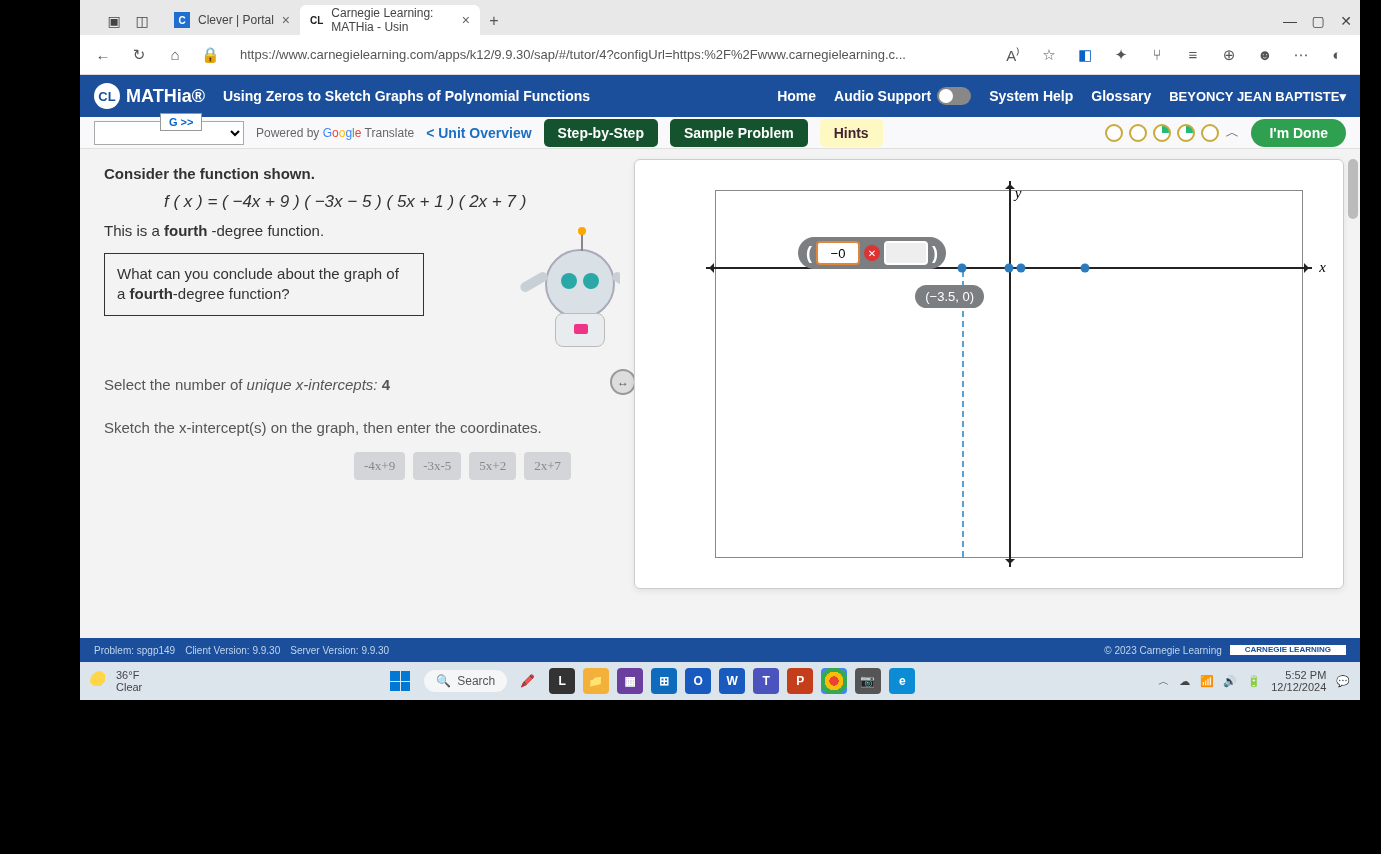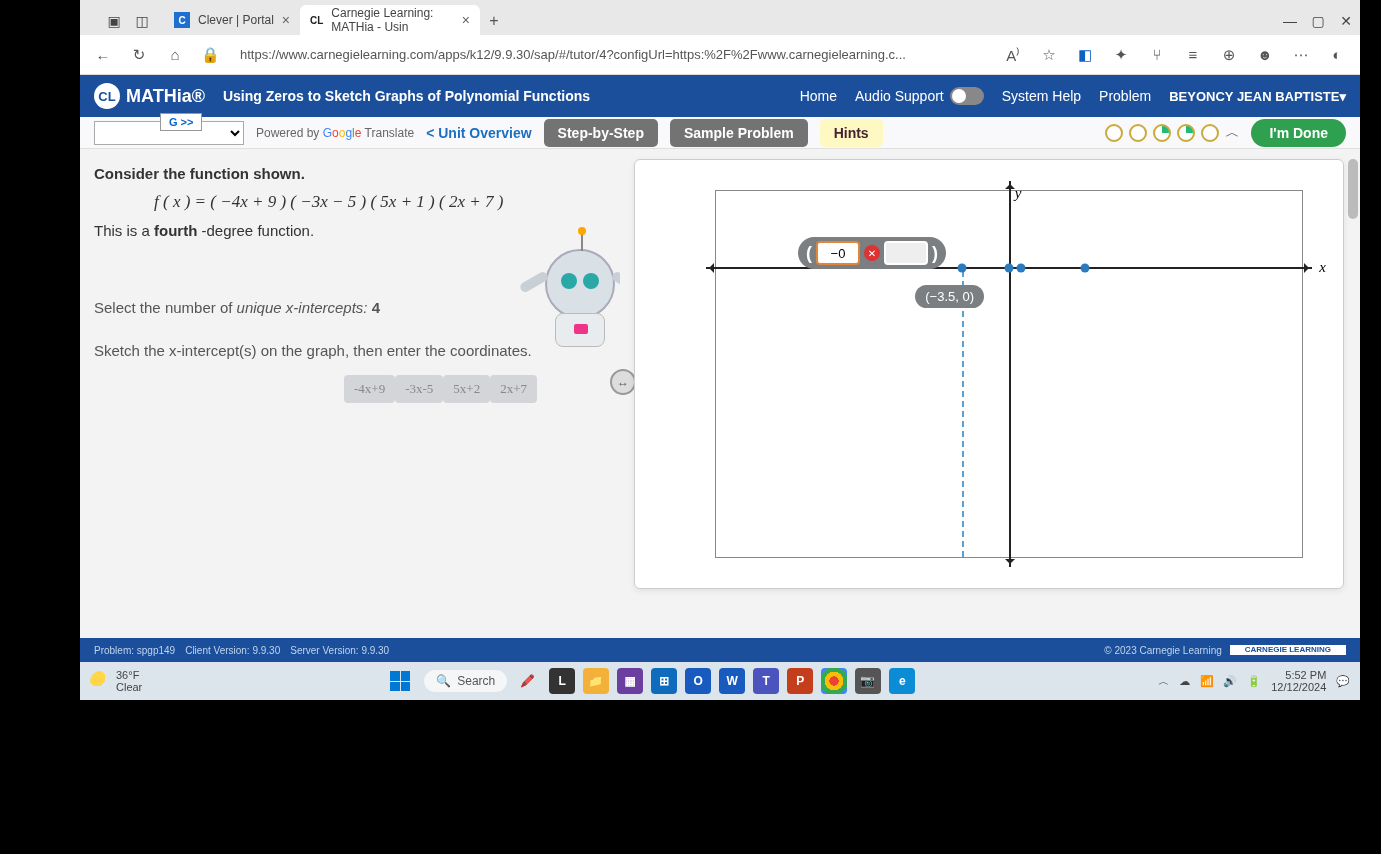--- a/index.html
+++ b/index.html
@@ -13,57 +13,57 @@
 .tab .close{color:#666;font-size:14px}
 .newtab{width:28px;height:28px;display:flex;align-items:center;justify-content:center;color:#555;font-size:16px}
 .addrbar{height:40px;background:#fff;display:flex;align-items:center;padding:0 8px;gap:6px;border-bottom:1px solid #ddd}
 .abtn{width:30px;height:30px;display:flex;align-items:center;justify-content:center;color:#555;font-size:15px}
 .url{flex:1;font-size:13px;color:#555;padding:0 8px;white-space:nowrap;overflow:hidden}
 .appheader{height:42px;background:#1b4f9c;display:flex;align-items:center;color:#fff;padding:0 14px;gap:18px}
 .logo{display:flex;align-items:center;gap:6px;font-size:18px;font-weight:600}
 .logo .badge{background:#fff;color:#1b4f9c;border-radius:50%;width:26px;height:26px;display:flex;align-items:center;justify-content:center;font-size:13px;font-weight:bold}
 .subtitle{font-size:14px;font-weight:600}
 .spacer{flex:1}
-.hnav{font-size:14px;font-weight:400;cursor:pointer}
+.hnav{font-size:14px;font-weight:700;cursor:pointer}
 .toggle{width:34px;height:18px;background:#888;border-radius:9px;position:relative}
 .toggle::after{content:"";position:absolute;width:14px;height:14px;background:#fff;border-radius:50%;top:2px;left:2px}
 .user{display:flex;align-items:center;font-size:13px;font-weight:700}
 .gtrans{position:absolute;left:80px;top:113px;background:#fff;border:1px solid #999;font-size:11px;padding:2px 8px;color:#06c;font-weight:bold;z-index:5}
 .toolbar{height:32px;background:#f9f9fb;display:flex;align-items:center;padding:0 14px;gap:12px;border-bottom:1px solid #e0e0e0}
 .langsel{width:150px;height:24px;border:1px solid #aaa;font-size:12px;background:#fff}
 .pwby{font-size:12px;color:#666}
 .pwby .g1{color:#4285F4}.pwby .g2{color:#EA4335}.pwby .g3{color:#FBBC05}.pwby .g4{color:#34A853}
 .unitov{color:#1b6fc2;font-size:14px;font-weight:600;cursor:pointer}
 .pillbtn{padding:6px 14px;border-radius:5px;font-size:14px;font-weight:600;color:#fff;border:none;cursor:pointer}
-.pillbtn.blue{background:#737373}
+.pillbtn.blue{background:#14532d}
 .pillbtn.orange{background:#fef9c3;color:#423}
 .progress{display:flex;gap:6px;align-items:center}
 .pdot{width:18px;height:18px;border-radius:50%;border:2px solid #c8a93a;background:#fff}
 .pdot.partial{background:conic-gradient(#2b7 0 90deg,#fff 90deg 360deg)}
 .chev{color:#666;font-size:14px}
 .imdone{background:#2fa04f;color:#fff;border-radius:16px;padding:6px 18px;font-size:14px;font-weight:600;border:none}
 .content{display:flex;height:calc(100% - 162px);position:relative}
-.leftpane{width:540px;padding:16px 14px;overflow:auto;color:#333;position:relative}
+.leftpane{width:540px;padding:16px 24px;overflow:auto;color:#333;position:relative}
 .leftpane h4{font-size:15px;font-weight:700;margin-bottom:10px}
-.fx{font-family:Liberation Serif, serif;font-size:17px;font-style:italic;margin:6px 0 10px 60px}
+.fx{font-family:Liberation Sans, sans-serif;font-size:17px;font-style:italic;margin:6px 0 10px 60px}
 .desc{font-size:15px;margin-bottom:14px}
 .qbox{border:1.5px solid #333;padding:10px 12px;font-size:15px;width:320px;line-height:1.35}
 .robot{position:absolute;left:440px;top:100px;width:120px;text-align:center}
 .rbody{width:70px;height:70px;background:#d9e0e6;border-radius:50%;margin:0 auto;position:relative;border:2px solid #aab}
 .reye{position:absolute;width:16px;height:16px;background:#2aa8a8;border-radius:50%;top:22px}
 .reye.l{left:14px}.reye.r{right:14px}
 .rant{position:absolute;width:2px;height:18px;background:#888;top:-18px;left:34px}
 .rant::after{content:"";position:absolute;width:8px;height:8px;background:orange;border-radius:50%;top:-6px;left:-3px}
 .rarm{position:absolute;width:30px;height:10px;background:#c8d0d6;top:26px;border-radius:5px}
 .rarm.l{left:-28px;transform:rotate(-30deg)}.rarm.r{right:-28px;transform:rotate(30deg)}
 .rchest{width:50px;height:34px;background:#e8ecef;border-radius:8px;margin:-6px auto 0;position:relative;border:1px solid #bbb}
 .rchest::after{content:"";position:absolute;width:14px;height:10px;background:#e38;left:18px;top:10px;border-radius:2px}
 .instr{font-size:15px;color:#555;margin-top:60px}
 .instr em{font-style:italic}
-.factors{display:flex;gap:0;margin-top:16px;margin-left:250px}
+.factors{display:flex;gap:8px;margin-top:16px;margin-left:250px}
 .fbtn{background:#d3d5d8;color:#888;border:none;border-radius:4px;padding:6px 10px;font-size:13px;font-family:"Times New Roman",serif}
 .divider{width:8px;background:transparent;position:relative}
 .dhandle{position:absolute;top:220px;left:-10px;width:26px;height:26px;background:#ddd;border:2px solid #999;border-radius:50%;display:flex;align-items:center;justify-content:center;color:#555;font-size:12px}
 .rightpane{flex:1;padding:10px 16px 10px 6px;position:relative}
 .graphbox{background:#fff;border:1px solid #ccc;border-radius:6px;height:430px;box-shadow:0 2px 6px rgba(0,0,0,.08);position:relative;overflow:hidden}
 .graph{position:absolute;left:80px;top:30px;right:40px;bottom:30px;border:1px solid #888}
 .yaxis{position:absolute;left:50%;top:-10px;bottom:-10px;width:2px;background:#222}
 .yaxis::before{content:"";position:absolute;top:-2px;left:-4px;border:5px solid transparent;border-bottom-color:#222}
 .yaxis::after{content:"";position:absolute;bottom:-2px;left:-4px;border:5px solid transparent;border-top-color:#222}
 .xaxis{position:absolute;top:76px;left:-10px;right:-10px;height:2px;background:#222}
@@ -142,21 +142,21 @@
       <span>MATHia®</span>
     </div>
     <div class="subtitle">Using Zeros to Sketch Graphs of Polynomial Functions</div>
     <div class="spacer"></div>
     <div class="hnav">Home</div>
     <div class="hnav" style="display:flex;align-items:center;gap:6px">
       <span>Audio Support</span>
       <span class="toggle"></span>
     </div>
     <div class="hnav">System Help</div>
-    <div class="hnav">Problem</div>
+    <div class="hnav">Glossary</div>
     <div class="user">
       <span>BEYONCY JEAN BAPTISTE</span>
       <span>▾</span>
     </div>
   </div>
 
   <div class="gtrans">G &gt;&gt;</div>
 
   <div class="toolbar">
     <select class="langsel"></select>
@@ -178,20 +178,23 @@
     </div>
     <button class="imdone">I'm Done</button>
   </div>
 
   <div class="content">
     <div class="leftpane">
       <h4>Consider the function shown.</h4>
       <div class="fx">f ( x ) = ( −4x + 9 ) ( −3x − 5 ) ( 5x + 1 ) ( 2x + 7 )</div>
       <div class="desc">
         <span>This is a </span><b>fourth</b><span> -degree function.</span>
+      </div>
+      <div class="qbox">
+        <span>What can you conclude about the graph of a </span><b>fourth</b><span>-degree function?</span>
       </div>
       <div class="robot">
         <div class="rbody">
             <div class="rant"></div>
             <div class="reye l"></div>
             <div class="reye r"></div>
             <div class="rarm l"></div>
             <div class="rarm r"></div>
           </div>
         <div class="rchest"></div>

